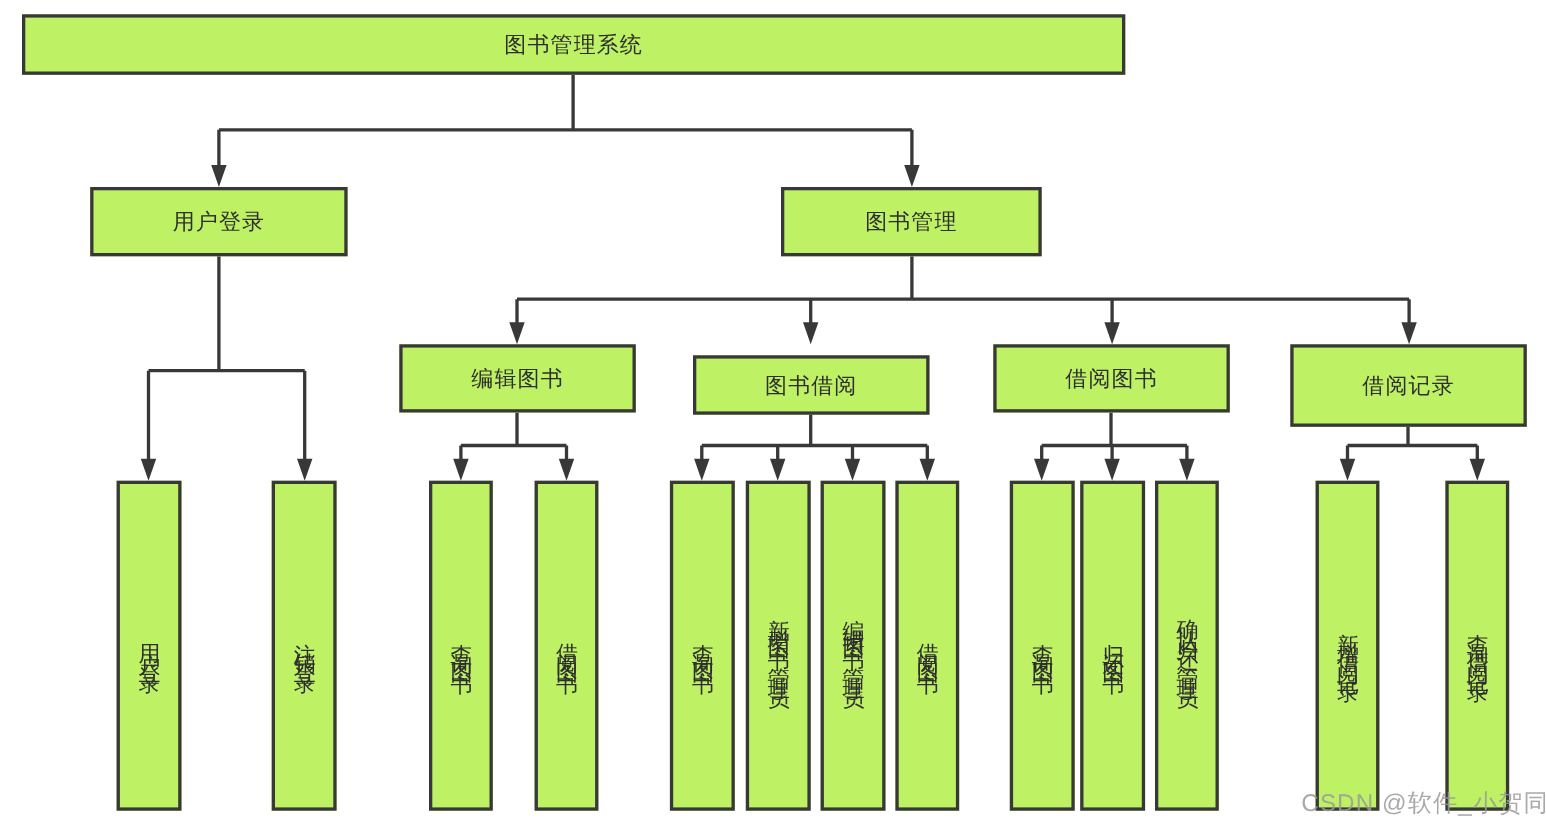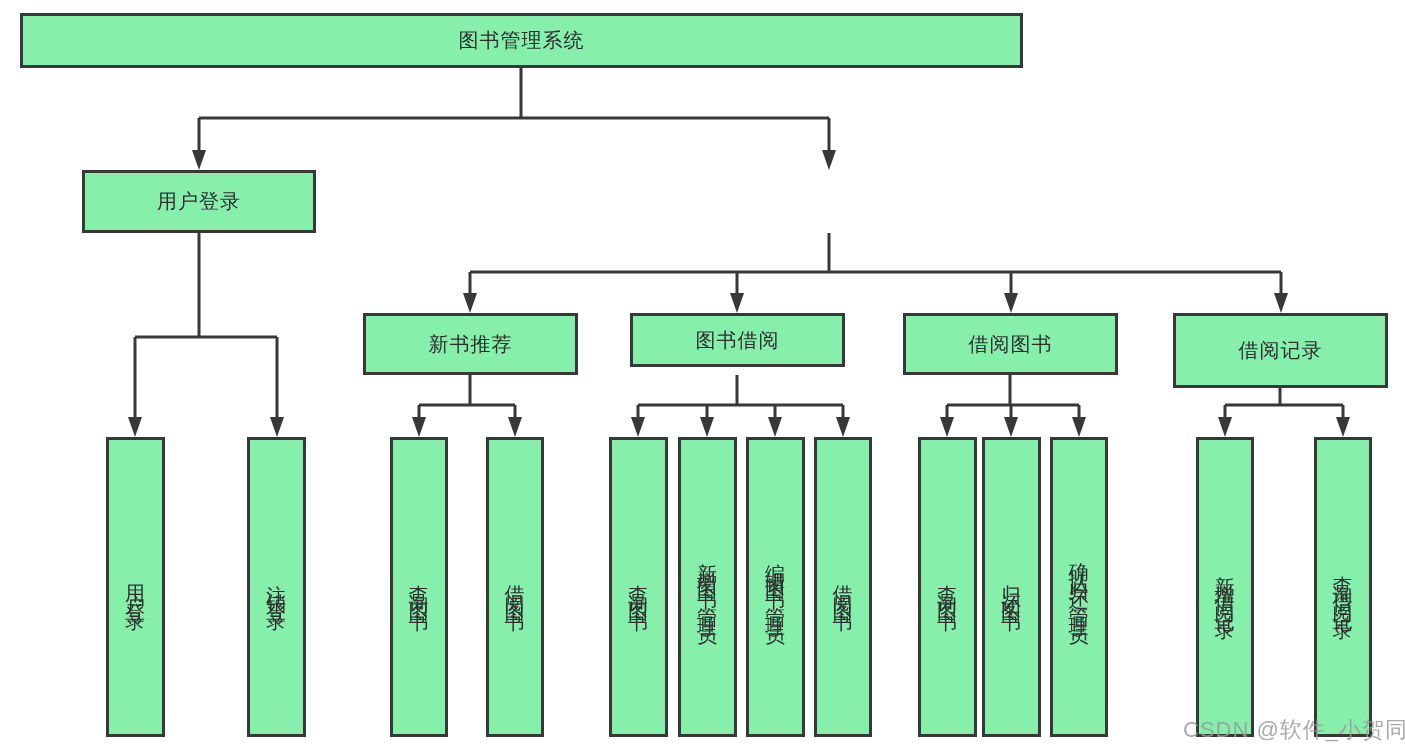--- a/index.html
+++ b/index.html
@@ -4,21 +4,21 @@
 <style>
   html,body{margin:0;padding:0;background:#fff;}
   .canvas{
     position:relative;width:1405px;height:747px;background:var(--background,#fff);
     font-family:"Liberation Sans","DejaVu Sans",sans-serif;overflow:hidden;
   }
   .connectors{position:absolute;left:0;top:0;width:1405px;height:747px;}
   .connectors path{stroke:var(--line,#383838);stroke-width:3;fill:none;}
   .connectors polygon{fill:var(--line,#383838);stroke:none;}
   .box{
-    position:absolute;box-sizing:border-box;background:#86efac;
+    position:absolute;box-sizing:border-box;background:#bef264;
     border:3px solid var(--line,#383838);
     display:flex;align-items:center;justify-content:center;
     color:var(--text,#2e2e2e);font-size:20px;letter-spacing:1px;
     z-index:2;text-align:center;
   }
   .box.v{
     writing-mode:vertical-rl;text-orientation:mixed;
     letter-spacing:9px;line-height:1;padding:6px 0;
   }
   .watermark{
@@ -81,25 +81,28 @@
     </g>
   </svg>
 
   <div class="box" style="left:20px;top:13px;width:1003px;height:55px">
     <span>图书管理系统</span>
   </div>
 
   <div class="box" style="left:82px;top:170px;width:234px;height:63px">
     <span>用户登录</span>
   </div>
+  <div class="box" style="left:710px;top:170px;width:237px;height:63px">
+    <span>图书管理</span>
+  </div>
 
   <div class="box" style="left:363px;top:313px;width:215px;height:62px">
-    <span>新书推荐</span>
+    <span>编辑图书</span>
   </div>
-  <div class="box" style="left:630px;top:313px;width:215px;height:54px">
+  <div class="box" style="left:630px;top:323px;width:215px;height:54px">
     <span>图书借阅</span>
   </div>
   <div class="box" style="left:903px;top:313px;width:215px;height:62px">
     <span>借阅图书</span>
   </div>
   <div class="box" style="left:1173px;top:313px;width:215px;height:75px">
     <span>借阅记录</span>
   </div>
 
   <div class="box v" style="left:106px;top:437px;width:59px;height:300px">

